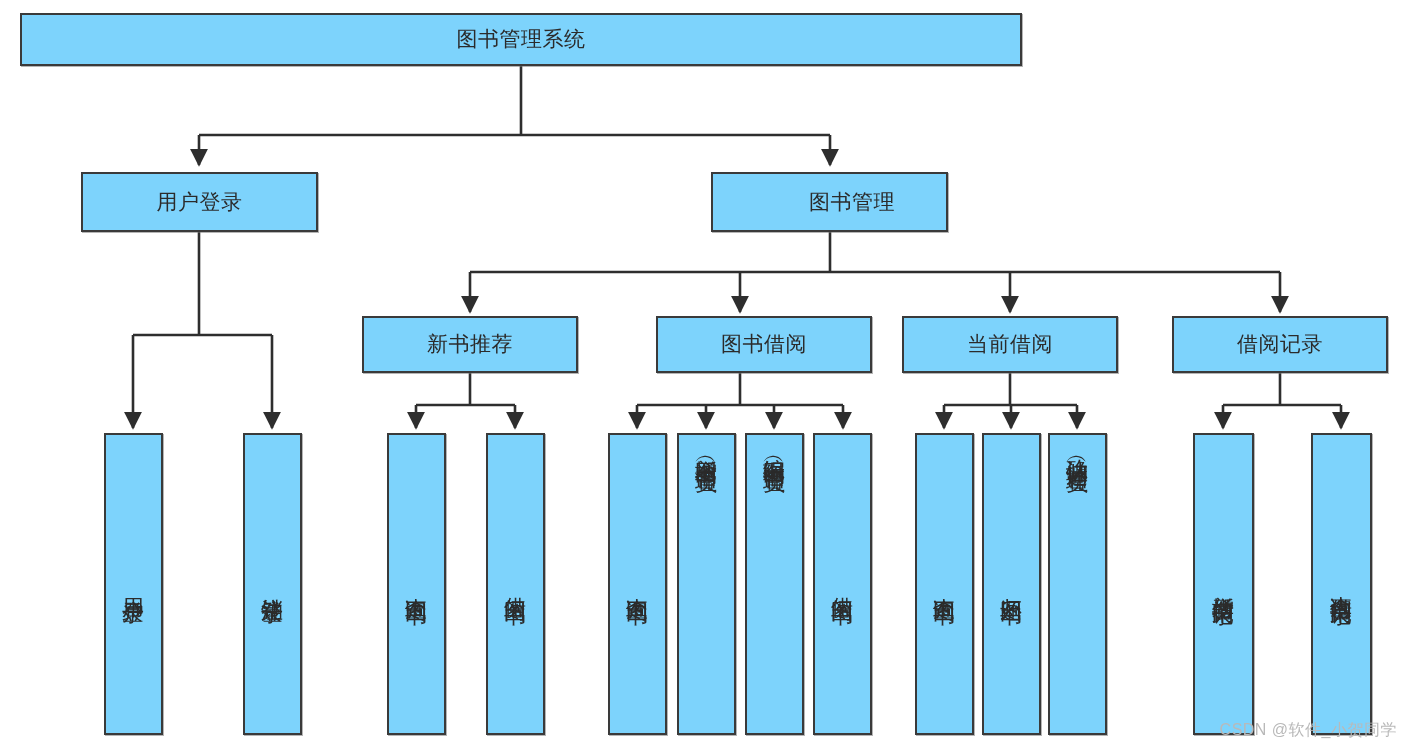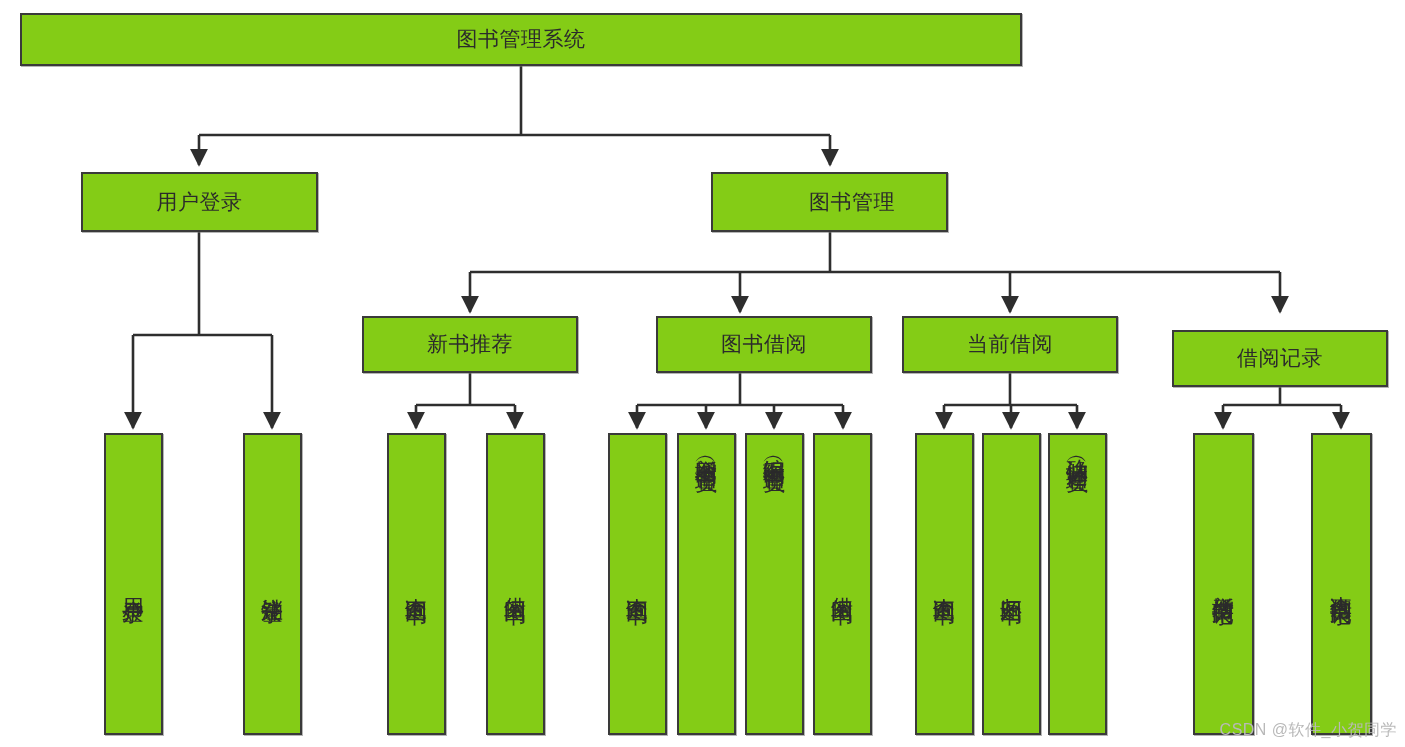--- a/index.html
+++ b/index.html
@@ -21,21 +21,21 @@
     position: absolute;
     left: 0;
     top: 0;
     width: 1405px;
     height: 747px;
     pointer-events: none;
   }
   .node {
     position: absolute;
     box-sizing: border-box;
-    background: #84cc16;
+    background: #7dd3fc;
     border: 2px solid #3a3a3a;
     display: flex;
     align-items: center;
     justify-content: center;
     color: #2b2b2b;
     box-shadow: 1px 1px 0 rgba(120,120,120,0.55);
   }
   .node .lbl {
     display: block;
     text-align: center;
@@ -141,21 +141,21 @@
 
   <div class="node horiz" style="left:362px; top:316px; width:216px; height:57px;">
     <span class="lbl">新书推荐</span>
   </div>
   <div class="node horiz" style="left:632px; top:316px; width:216px; height:57px;margin-left:24px;">
     <span class="lbl">图书借阅</span>
   </div>
   <div class="node horiz" style="left:902px; top:316px; width:216px; height:57px;">
     <span class="lbl">当前借阅</span>
   </div>
-  <div class="node horiz" style="left:1172px; top:316px; width:216px; height:57px;margin-top:14px;">
+  <div class="node horiz" style="left:1172px; top:316px; width:216px; height:57px;">
     <span class="lbl">借阅记录</span>
   </div>
 
   <div class="node vert centered" style="left:104px; top:433px; width:59px; height:302px;">
     <span class="lbl">用户登录</span>
   </div>
   <div class="node vert centered" style="left:243px; top:433px; width:59px; height:302px;">
     <span class="lbl">注销登录</span>
   </div>
 

